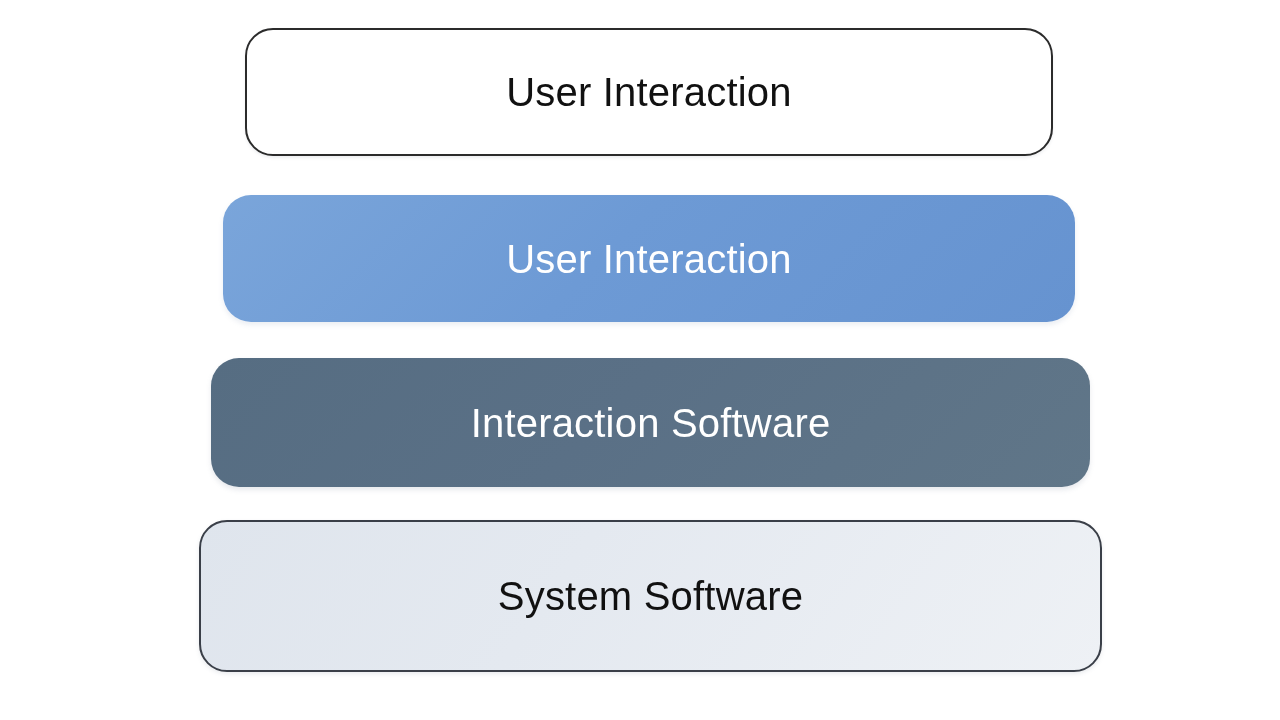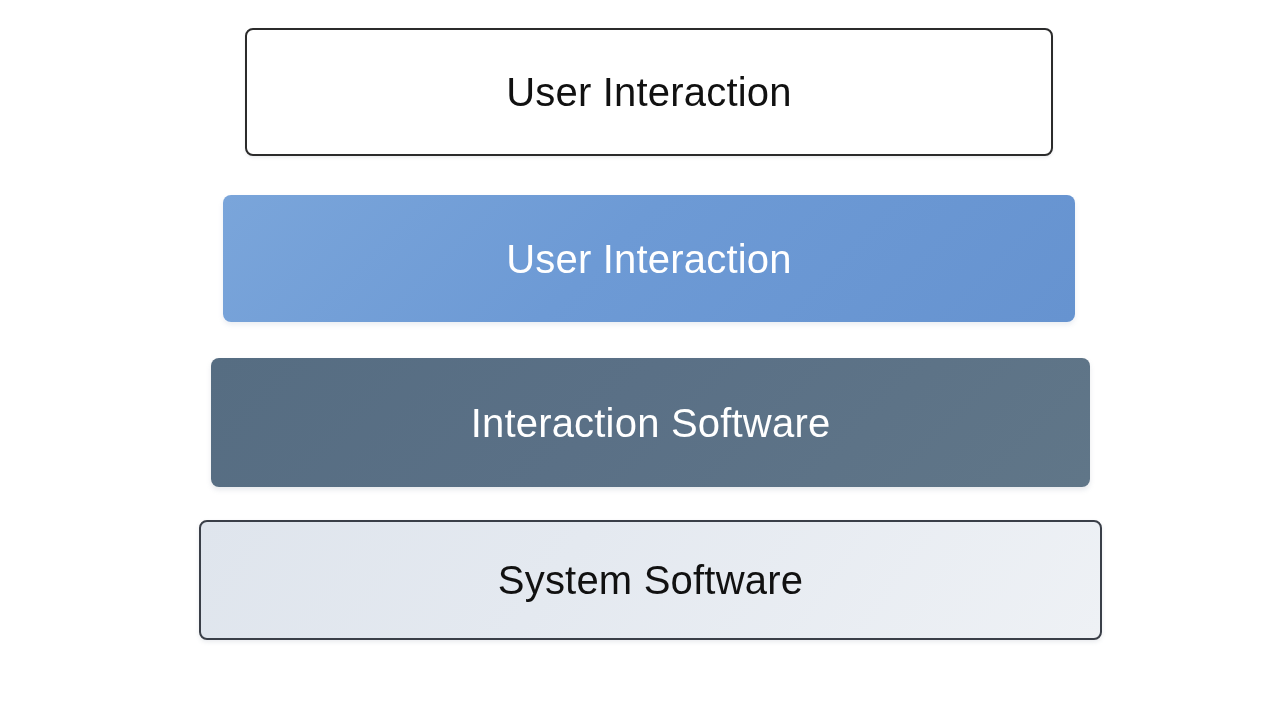--- a/index.html
+++ b/index.html
@@ -21,21 +21,21 @@
     height: 720px;
     background: #ffffff;
   }
 
   .stack-layer {
     position: absolute;
     box-sizing: border-box;
     display: flex;
     align-items: center;
     justify-content: center;
-    border-radius: 8px;
+    border-radius: 28px;
   }
 
   .layer-label {
     font-size: 40px;
     font-weight: 300;
     letter-spacing: 0.2px;
     line-height: 1;
     white-space: nowrap;
     text-align: center;
   }
@@ -90,17 +90,17 @@
   </div>
 
   <div class="stack-layer layer-blue" style="left:223px; top:195px; width:852px; height:127px;">
     <span class="layer-label">User Interaction</span>
   </div>
 
   <div class="stack-layer layer-slate" style="left:211px; top:358px; width:879px; height:129px;">
     <span class="layer-label">Interaction Software</span>
   </div>
 
-  <div class="stack-layer layer-light" style="left:199px; top:520px; width:903px; height:120px;">
+  <div class="stack-layer layer-light" style="left:199px; top:520px; width:903px; height:152px;">
     <span class="layer-label">System Software</span>
   </div>
 
 </div>
 
 </body></html>

